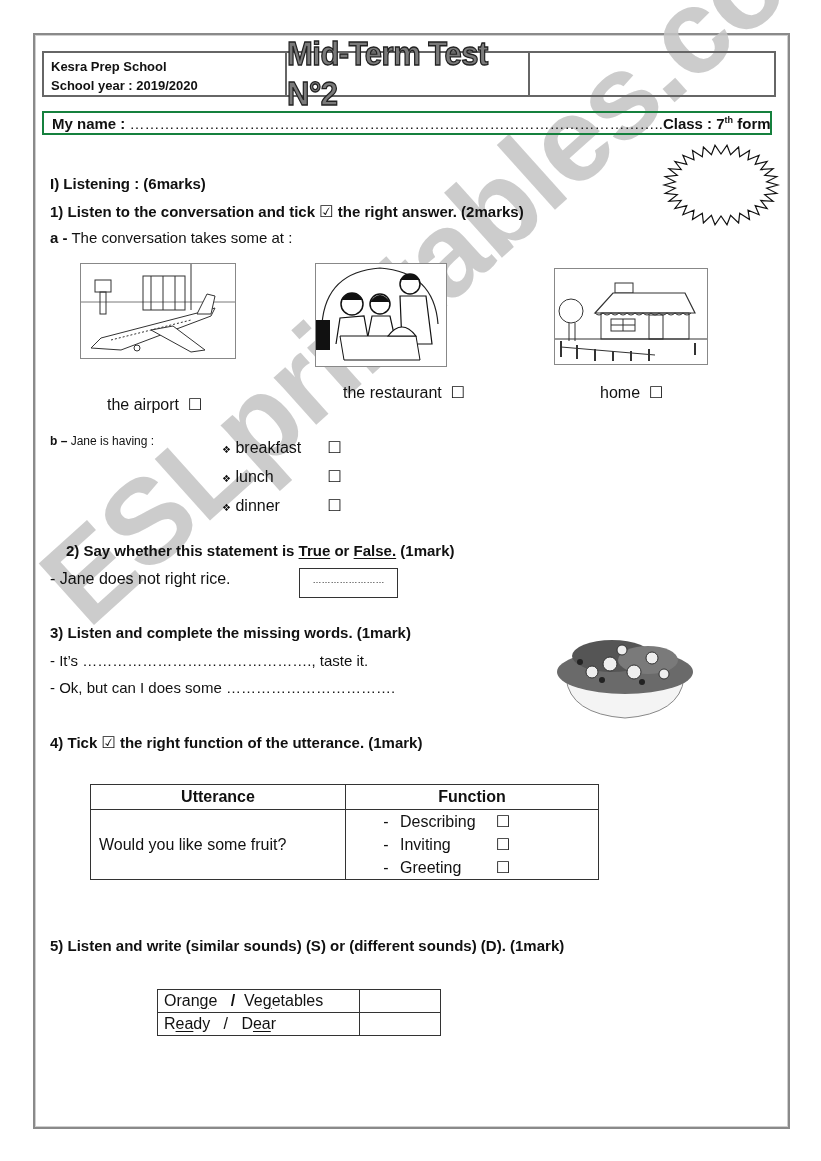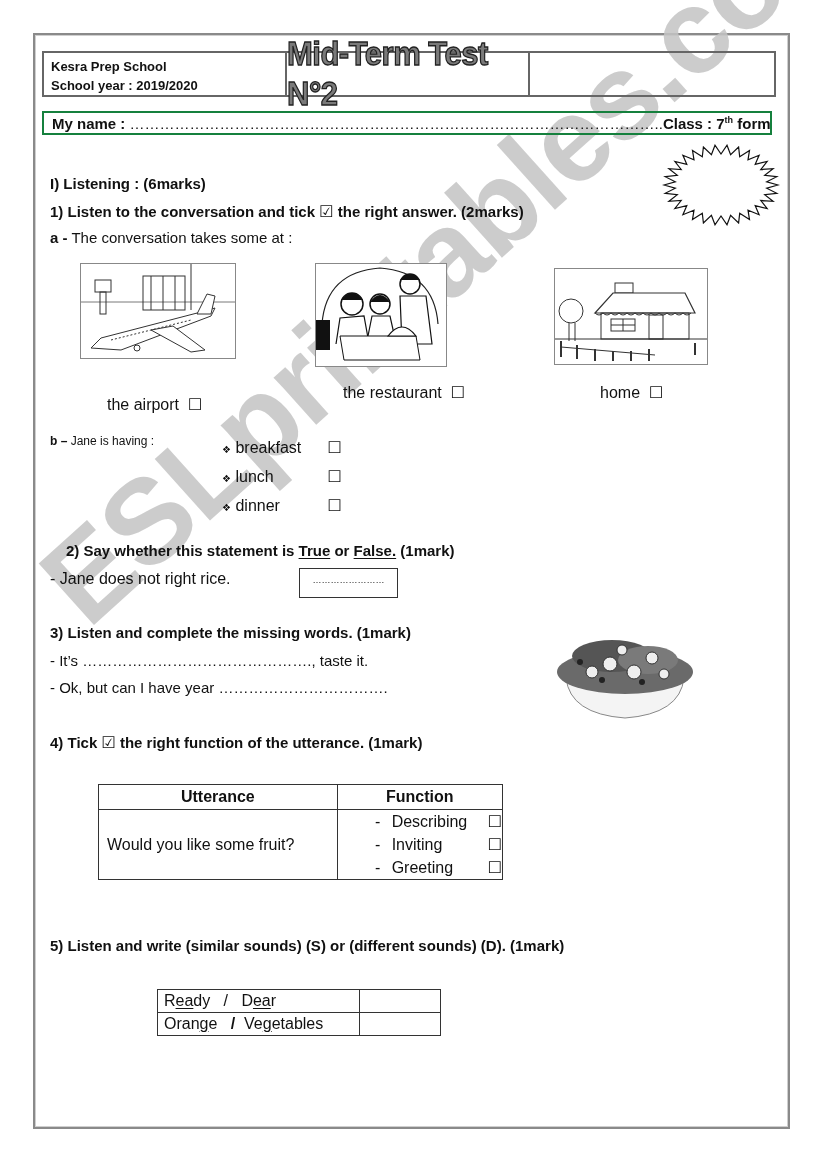--- a/index.html
+++ b/index.html
@@ -30,21 +30,21 @@
   .t { font-size: 15px; white-space: nowrap; }
   .box-glyph { font-size: 16px; font-weight: normal; }
   u { text-underline-offset: 2px; }
 
   .pic { position: absolute; border: 1px solid #888; background: #fff; overflow: hidden; }
   .pic svg { width: 100%; height: 100%; display: block; }
 
   .tf-box { position: absolute; left: 299px; top: 568px; width: 99px; height: 30px; border: 1.5px solid #333;
             box-sizing: border-box; font-size: 9px; text-align: center; line-height: 22px; }
 
-  table.func { position: absolute; left: 98px; top: 784px; width: 405px; border-collapse: collapse; font-size: 16px; }
+  table.func { position: absolute; left: 90px; top: 784px; width: 509px; border-collapse: collapse; font-size: 16px; }
   table.func td, table.func th { border: 1px solid #333; padding: 0; }
   table.func th { height: 24px; font-weight: bold; }
   .opt { display: flex; align-items: center; height: 23px; }
   .opt .dash { width: 28px; text-align: center; margin-left: 26px; }
   .opt .lbl { width: 96px; }
 
   table.sounds { position: absolute; left: 157px; top: 989px; width: 284px; border-collapse: collapse; font-size: 16px; }
   table.sounds td { border: 1px solid #333; height: 22px; padding: 0 0 0 6px; }
   table.sounds td.ans { width: 80px; padding: 0; }
 
@@ -185,21 +185,21 @@
 </div>
 <div class="abs t" style="left:50px;top:570px;font-size:16px;">- Jane does not right rice.</div>
 <div class="tf-box">……………………</div>
 
 <div class="abs h" style="left:50px;top:624px;">3) Listen and complete the missing words. (1mark)</div>
 <div class="abs t" style="left:50px;top:652px;">
   <span>- It’s</span>
   <span>……………………………………….</span><span>, taste it.</span>
 </div>
 <div class="abs t" style="left:50px;top:679px;">
-  <span>- Ok, but can I have year</span>
+  <span>- Ok, but can I does some</span>
   <span>…………………………….</span>
 </div>
 <div class="abs" style="left:552px;top:628px;width:146px;height:92px;">
   <svg viewBox="0 0 146 92" width="146" height="92">
     <path d="M14 50 Q73 64 132 50 Q128 86 73 90 Q18 86 14 50 Z" fill="#f4f4f4" stroke="#888" stroke-width="1"></path>
     <ellipse cx="73" cy="44" rx="68" ry="22" fill="#6a6a6a"></ellipse>
     <ellipse cx="60" cy="28" rx="40" ry="16" fill="#555"></ellipse>
     <ellipse cx="96" cy="32" rx="30" ry="14" fill="#7a7a7a"></ellipse>
     <circle cx="40" cy="44" r="6" fill="#eee" stroke="#333"></circle>
       <circle cx="58" cy="36" r="7" fill="#eee" stroke="#333"></circle>
@@ -244,21 +244,21 @@
           </div>
     </td>
   </tr>
 </tbody>
   </table>
 
 <div class="abs h" style="left:50px;top:937px;">5) Listen and write (similar sounds) (S) or (different sounds) (D). (1mark)</div>
 <table class="sounds">
   <tbody>
       <tr>
+    <td><span>Oran</span><u>g</u><span>e</span>&nbsp;&nbsp;&nbsp;<b>/</b>&nbsp;&nbsp;<span>Ve</span><u>g</u><span>etables</span></td>
+    <td class="ans"></td>
+  </tr>
+  <tr>
     <td><span>R</span><u>ea</u><span>dy</span>&nbsp;&nbsp;&nbsp;<span>/</span>&nbsp;&nbsp;&nbsp;<span>D</span><u>ea</u><span>r</span></td>
     <td class="ans"></td>
   </tr>
-  <tr>
-    <td><span>Oran</span><u>g</u><span>e</span>&nbsp;&nbsp;&nbsp;<b>/</b>&nbsp;&nbsp;<span>Ve</span><u>g</u><span>etables</span></td>
-    <td class="ans"></td>
-  </tr>
 </tbody>
   </table>
 
 </body></html>

